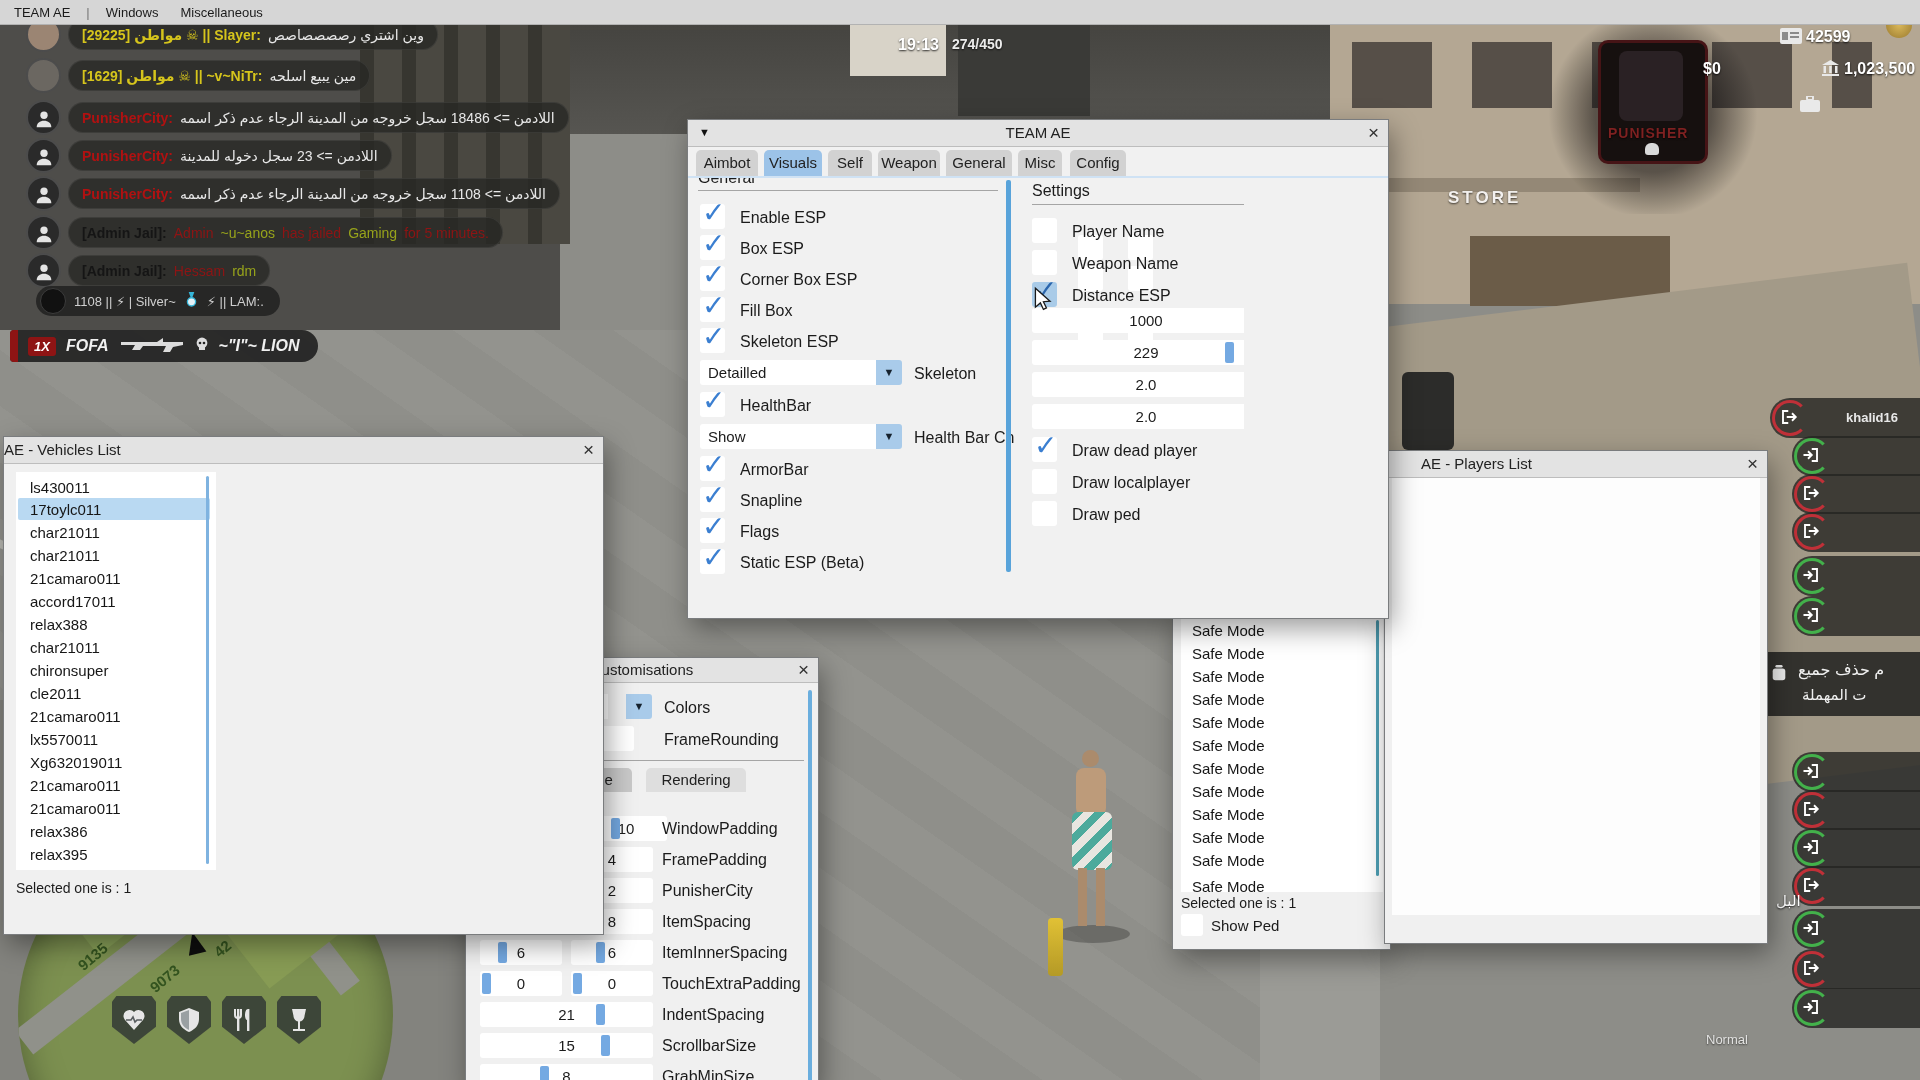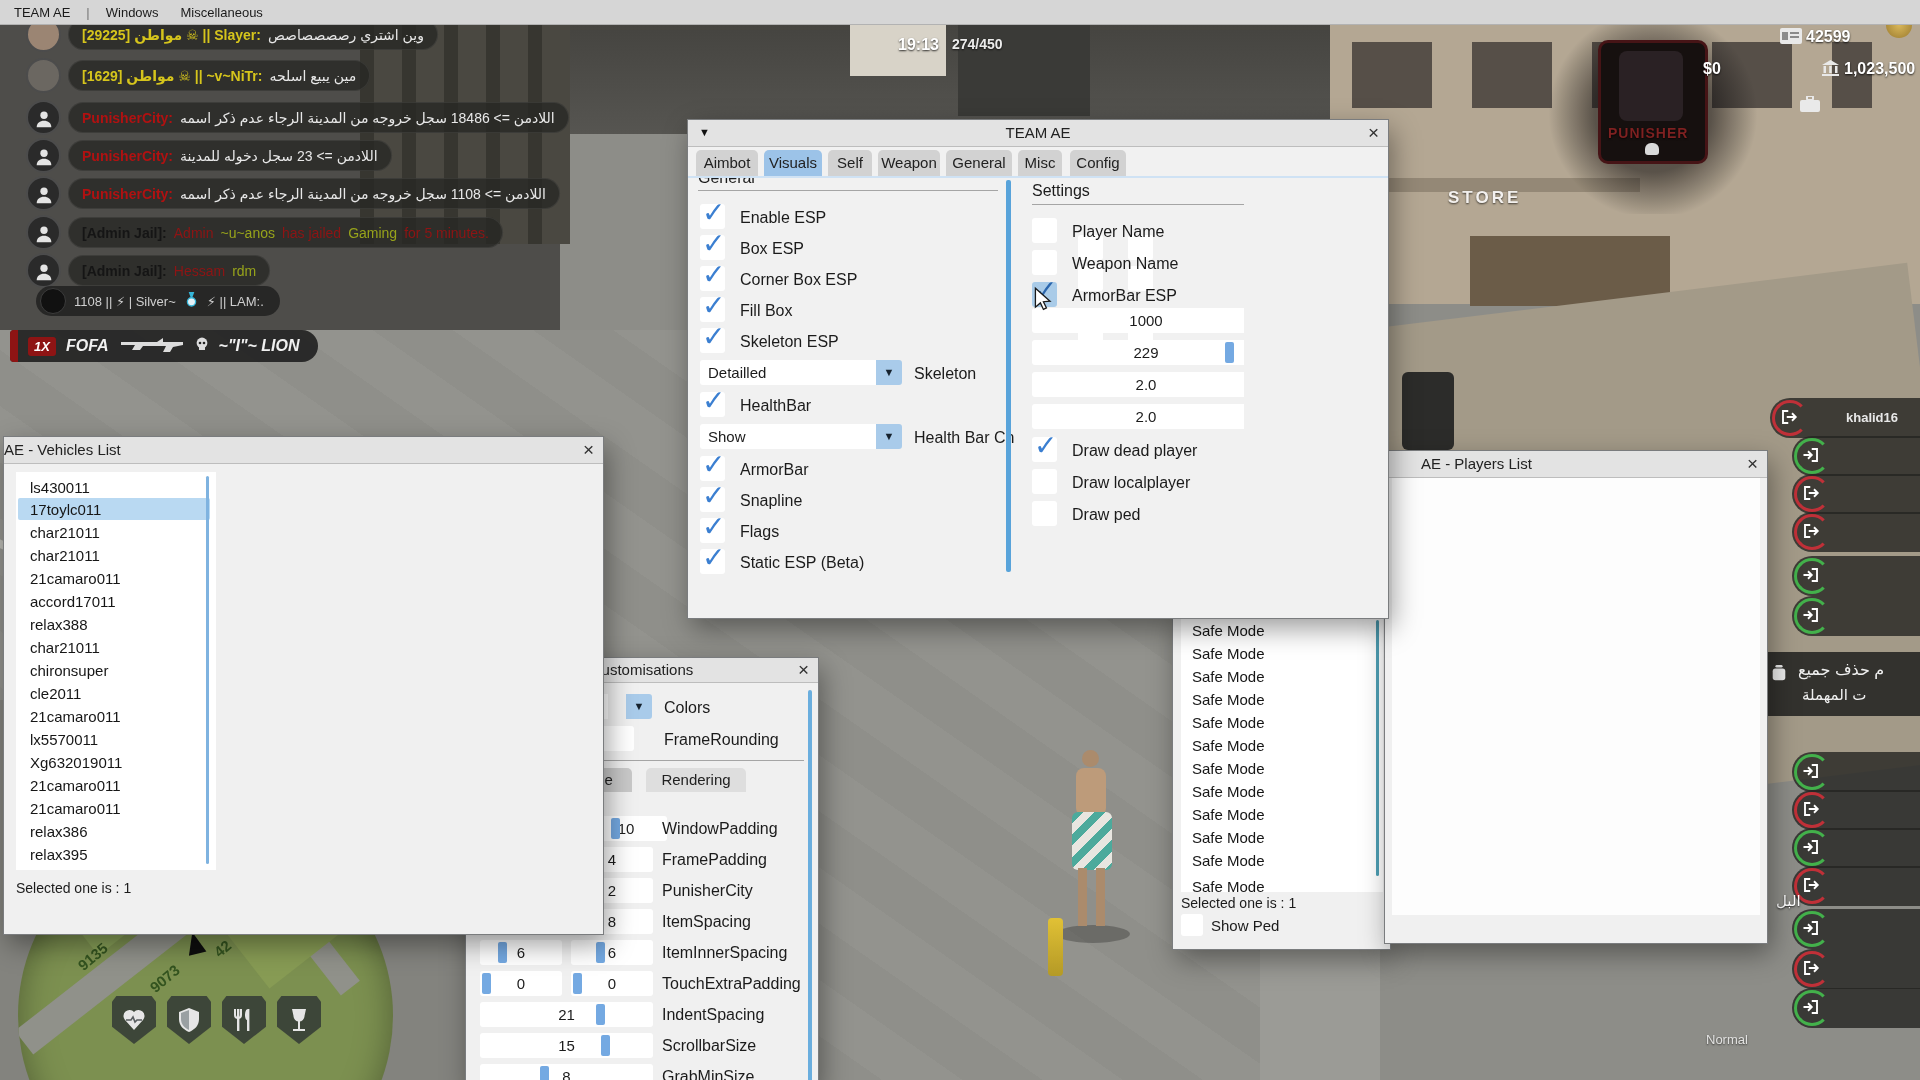--- a/index.html
+++ b/index.html
@@ -503,21 +503,21 @@
 
     <div class="chk" style="left:344px;top:40px"></div>
     <span class="lbl" style="left:384px;top:45px">Player Name</span>
 
     <div class="chk" style="left:344px;top:72px"></div>
     <span class="lbl" style="left:384px;top:77px">Weapon Name</span>
 
     <div class="chk hov" style="left:344px;top:104px">
         <span class="mark" style="color:#2b66ad">✓</span>
       </div>
-    <span class="lbl" style="left:384px;top:109px">ArmorBar ESP</span>
+    <span class="lbl" style="left:384px;top:109px">Distance ESP</span>
 
     <div class="track" style="left:344px;top:130px;width:228px">
         <span class="tval">1000</span>
         <span class="grab" style="left:215px"></span>
       </div>
     <span class="lbl" style="left:582px;top:134px">Distance</span>
 
     <div class="track" style="left:344px;top:162px;width:228px">
         <span class="tval">229</span>
         <span class="grab" style="left:193px"></span>

